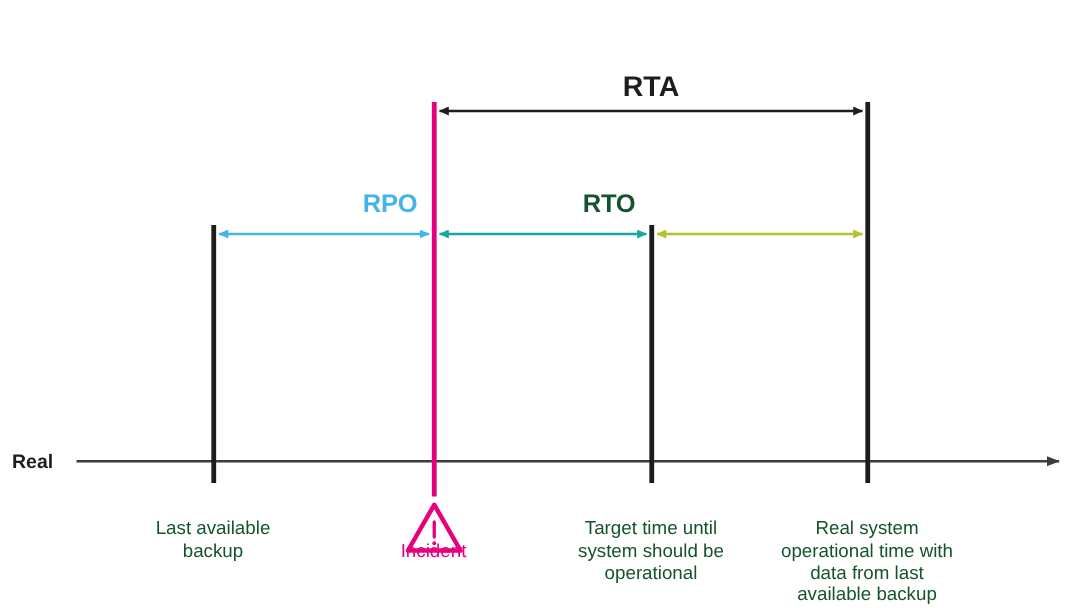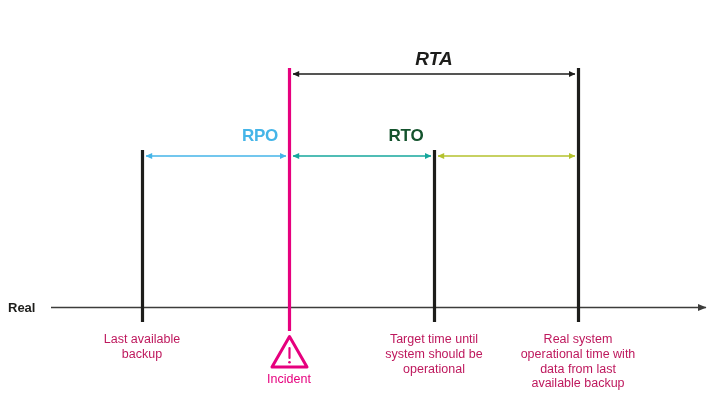--- a/index.html
+++ b/index.html
@@ -21,37 +21,37 @@
     transform:translateX(-50%);
     margin-left:44px;
   }
   .rta-label{
     position:absolute;
     font-weight:bold;
     font-size:19px;
     color:#1d1d1b;
     white-space:nowrap;
     transform:translateX(-50%);
-    font-style:italic;
   }
   .time-label{
     position:absolute;
     font-weight:bold;
     font-size:13px;
     color:#1d1d1b;
     white-space:nowrap;
   }
   .tick-caption{
     position:absolute;
     font-size:12.5px;
     line-height:1.18;
-    color:#be185d;
+    color:#14532d;
     text-align:center;
     white-space:pre-line;
     transform:translateX(-50%);
+    margin-top:13px;
   }
   .incident-caption{
     position:absolute;
     font-size:12.5px;
     line-height:1.18;
     text-align:center;
     white-space:nowrap;
     transform:translateX(-50%);
   }
 </style>
@@ -118,21 +118,21 @@
   <div class="rta-label" style="left:434px;top:48px;color:#1d1d1b;">RTA</div>
 
   <div class="seg-label" style="left:216px;top:126px;color:#45b5e8;">RPO</div>
 
   <div class="seg-label" style="left:362px;top:126px;color:#14532d;">RTO</div>
 
 
   <div class="tick-caption" style="left:142px;top:332px;width:160px;">Last available
 backup</div>
 
-  <div class="incident-caption" style="left:289px;top:372px;color:#e6007e;">Incident</div>
+  <div class="incident-caption" style="left:289px;top:360px;color:#e6007e;">Incident</div>
 
   <div class="tick-caption" style="left:434px;top:332px;width:170px;">Target time until
 system should be
 operational</div>
 
   <div class="tick-caption" style="left:578px;top:332px;width:180px;">Real system
 operational time with
 data from last
 available backup</div>
 

